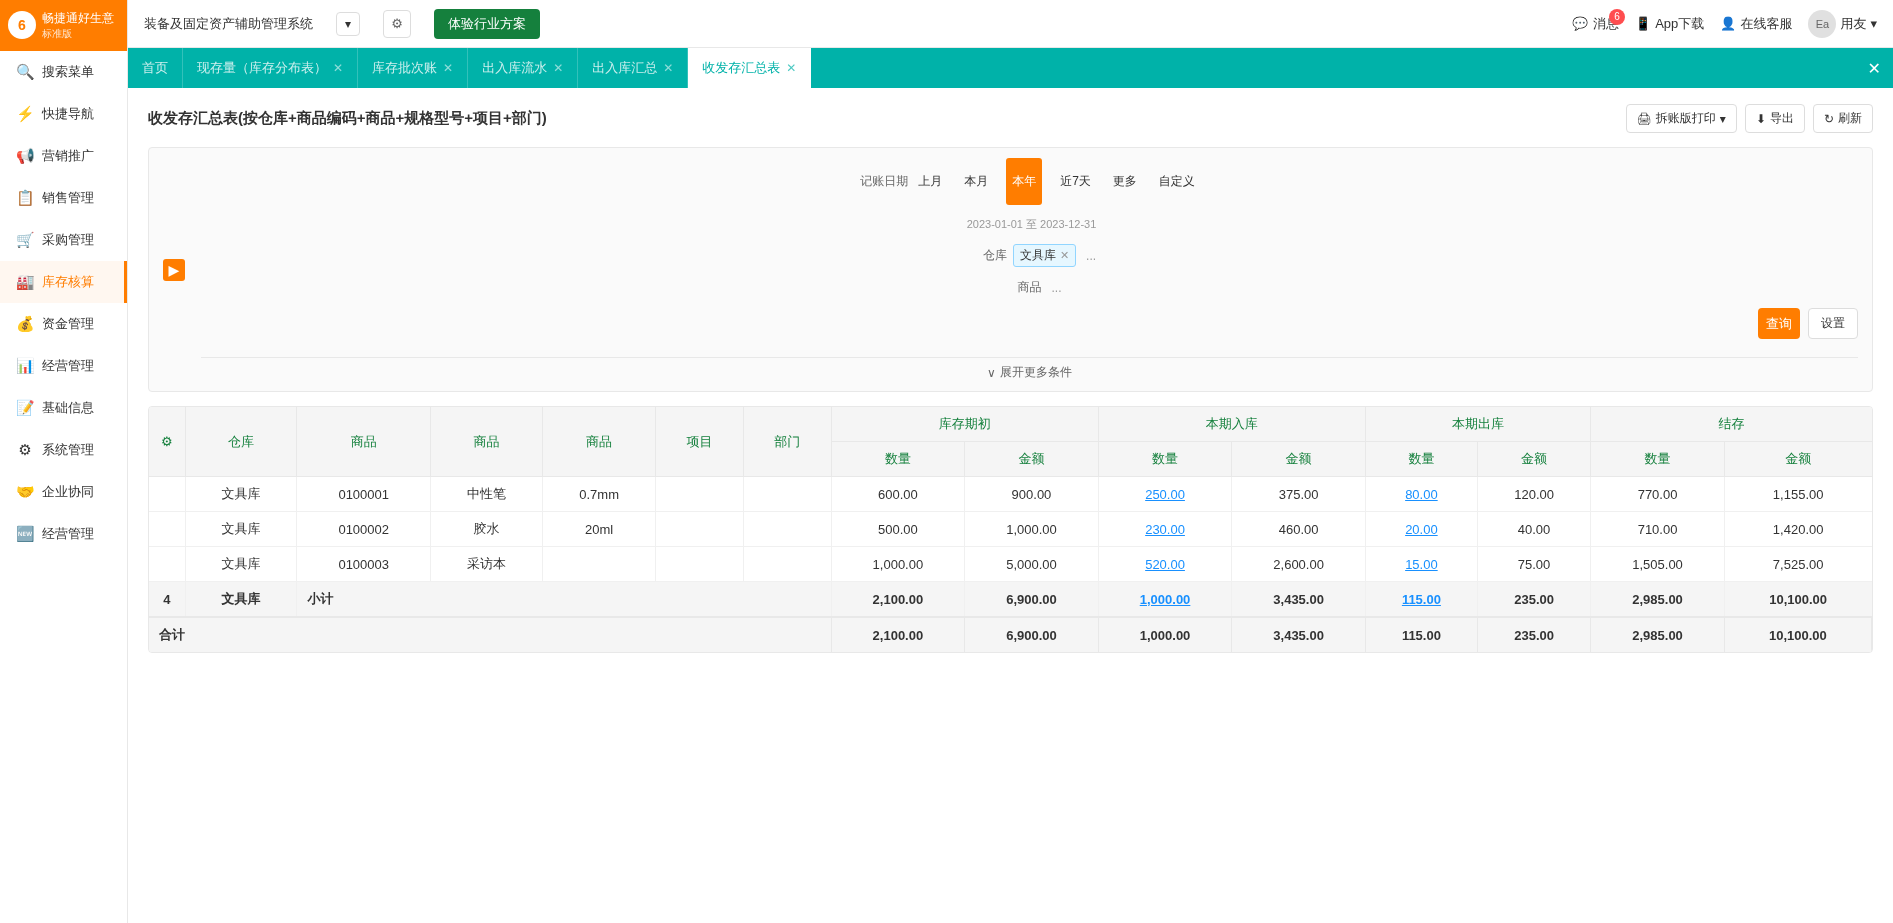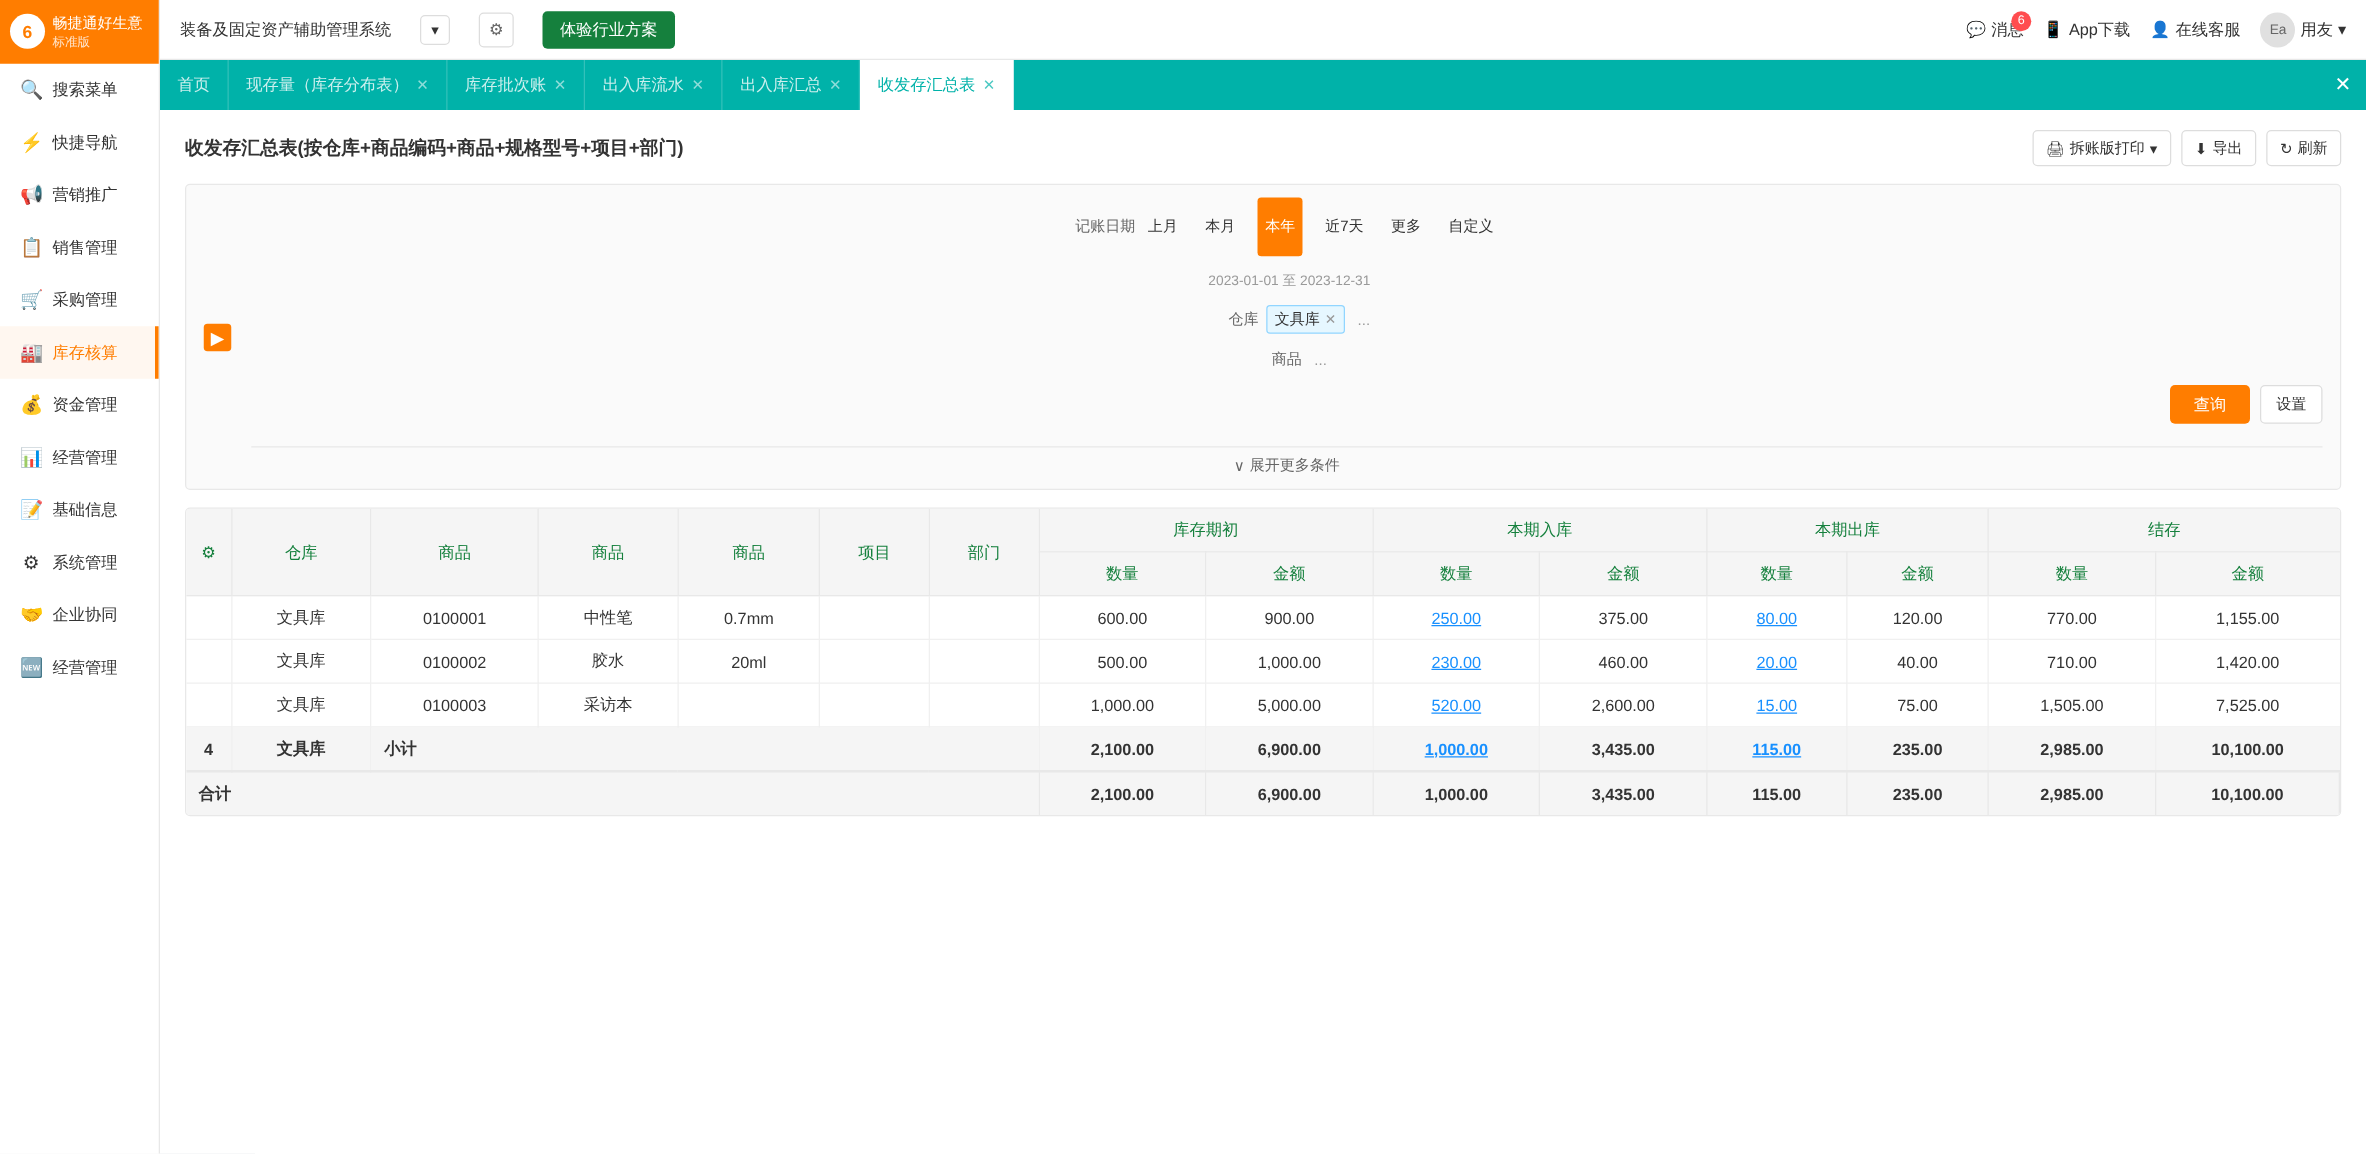--- a/index.html
+++ b/index.html
@@ -55,21 +55,21 @@
     .filter-section { display: flex; align-items: flex-start; gap: 8px; flex-wrap: wrap; flex: 1; }
     .filter-group { display: flex; align-items: center; gap: 6px; }
     .filter-label { font-size: 12px; color: #666; white-space: nowrap; }
     .date-btns { display: flex; gap: 14px; align-items: center; }
     .date-btn { border: none; background: transparent; color: #333; font-size: 12px; cursor: pointer; padding: 2px 4px; border-radius: 3px; }
     .date-btn.active { background: #ff7d00; color: #fff; border-radius: 3px; padding: 15px 6px; }
     .filter-tag { background: #e6f7ff; border: 1px solid #91d5ff; border-radius: 3px; padding: 2px 6px; font-size: 12px; color: #333; display: flex; align-items: center; gap: 4px; }
     .filter-tag-close { cursor: pointer; color: #999; font-size: 11px; }
     .filter-more { font-size: 12px; color: #999; cursor: pointer; margin-left: 4px; }
     .expand-more-btn { display: flex; align-items: center; justify-content: center; gap: 4px; font-size: 12px; color: #666; cursor: pointer; width: 100%; margin-top: 4px; border-top: 1px solid #e8e8e8; padding-top: 6px; }
-    .btn-query { background: #ff7d00; color: #fff; border: none; border-radius: 4px; padding: 6px 19px; font-size: 13px; cursor: pointer; }
+    .btn-query { background: #ff7d00; color: #fff; border: none; border-radius: 4px; padding: 6px 8px; font-size: 13px; cursor: pointer; }
     .btn-settings { border: 1px solid #ddd; background: #fff; color: #333; border-radius: 4px; padding: 6px 12px; font-size: 12px; cursor: pointer; }
 
     
     .table-wrapper { border: 1px solid #e8e8e8; border-radius: 4px; overflow: hidden; }
     table { width: 100%; border-collapse: collapse; font-size: 13px; }
     thead tr th { background: #f5f5f5; padding: 8px 10px; text-align: center; font-weight: 400; color: #15803d; border-bottom: 1px solid #e8e8e8; border-right: 1px solid #e8e8e8; white-space: nowrap; }
     thead tr th:last-child { border-right: none; }
     tbody tr td { padding: 8px 10px; text-align: center; border-bottom: 1px solid #f0f0f0; border-right: 1px solid #f0f0f0; color: #333; }
     tbody tr td:last-child { border-right: none; }
     tbody tr.subtotal { background: #f5f5f5; font-weight: bold; }

